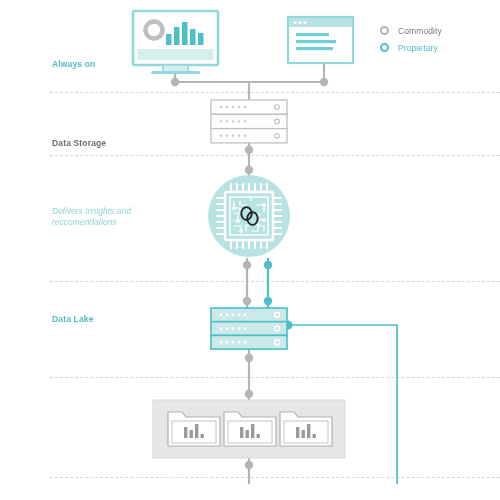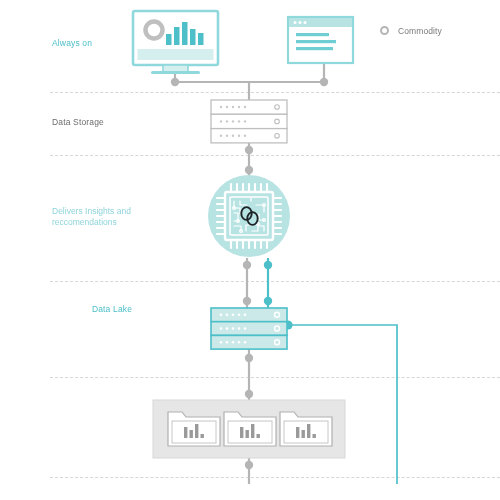--- a/index.html
+++ b/index.html
@@ -24,32 +24,34 @@
     height: 0;
     border-top: 1px dashed #d6d6d6;
   }
   .label-group {
     position: absolute;
     left: 52px;
     width: 120px;
   }
   .label-title {
     font-size: 8.5px;
-    font-weight: normal;
+    font-weight: bold;
     letter-spacing: 0.15px;
     line-height: 11px;
+    margin-top: 21px;
   }
   .label-title.teal { color: #4cbfc8; }
   .label-title.gray { color: #6d6d6d; }
   .label-sub {
     font-size: 8.5px;
     font-weight: normal;
     color: #8fd4da;
     line-height: 11px;
     margin-top: 1px;
+    font-style: italic;
   }
   .legend {
     position: absolute;
     right: 10px;
     top: 22px;
     width: 110px;
   }
   .legend-row {
     display: flex;
     align-items: center;
@@ -88,35 +90,39 @@
   <div class="divider" style="top:155px;"></div>
   <div class="divider" style="top:281px;"></div>
   <div class="divider" style="top:377px;"></div>
   <div class="divider" style="top:477px;"></div>
 
   <div class="legend">
     <div class="legend-row">
       <span class="legend-dot"></span>
       <span class="legend-text">Commodity</span>
     </div>
+    <div class="legend-row">
+      <span class="legend-dot teal"></span>
+      <span class="legend-text teal">Propietary</span>
+    </div>
   </div>
 
   <div class="label-group" style="top:38px;">
     <div class="label-title teal">Always on</div>
   </div>
 
   <div class="label-group" style="top:117px;">
     <div class="label-title gray">Data Storage</div>
   </div>
 
   <div class="label-group" style="top:205px;">
     <div class="label-sub">Delivers Insights and reccomendations</div>
   </div>
 
-  <div class="label-group" style="top:304px;text-align:center;">
+  <div class="label-group" style="top:293px;">
     <div class="label-title teal">Data Lake</div>
   </div>
 
 
   <svg class="diagram" width="500" height="500" viewBox="0 0 500 500">
 
     <g>
 
       <line x1="175" y1="82" x2="324" y2="82" stroke="#b5b5b5" stroke-width="2.2"></line>
 

